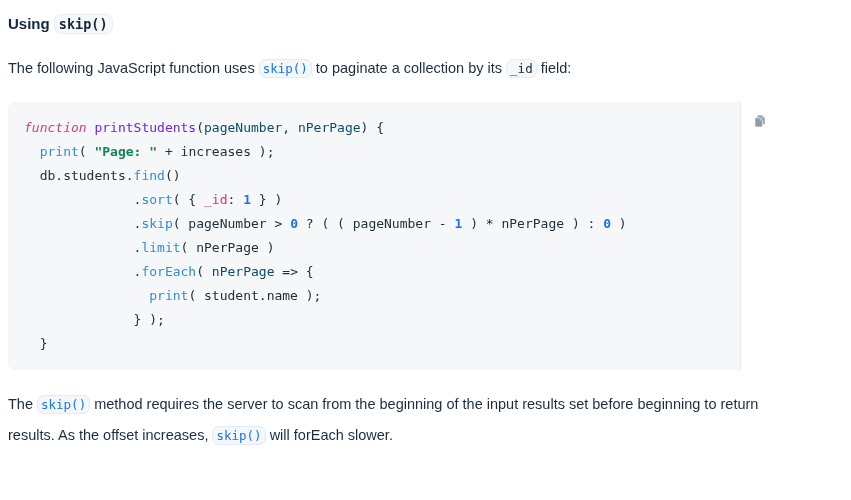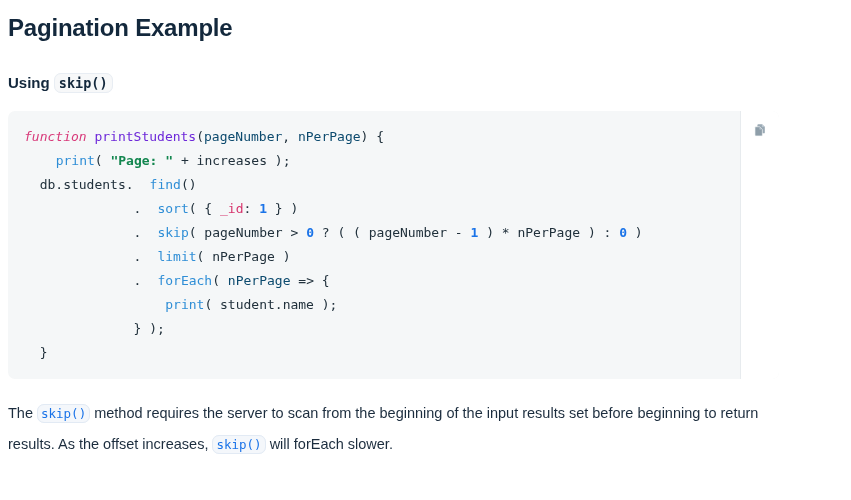--- a/index.html
+++ b/index.html
@@ -111,35 +111,37 @@
     padding: 0;
   }
 
   
   .tok-kw      { color: #d83a7a; font-style: italic; }
   .tok-fn      { color: #6d28d9; }
   .tok-param   { color: #0c4a6e; }
   .tok-str     { color: #12864f; font-weight: bold; }
   .tok-num     { color: #1a73e8; font-weight: bold; }
   .tok-prop    { color: #d6336c; }
-  .tok-method  { color: #2f8ed6; margin-left: 16px; }
+  .tok-method  { color: #2f8ed6; }
   .tok-plain   { color: #21313c; }
 </style>
 </head>
 <body>
 
 <div class="page">
 
-  <h1 class="page-title">Pagination Example</h1>
 
   <h2 class="section-heading">
     <span>Using</span>
     <code class="inline">skip()</code>
   </h2>
 
+  <p class="body-text intro-text">
+    <span>The following JavaScript function uses </span><code class="inline link">skip()</code><span> to paginate a collection by its </span><code class="inline">_id</code><span> field:</span>
+  </p>
 
   <div class="code-block">
     <div class="code-scroll">
       <pre class="code"><span class="tok-kw">function</span><span class="tok-plain"> </span><span class="tok-fn">printStudents</span><span class="tok-plain">(</span><span class="tok-param">pageNumber</span><span class="tok-plain">, </span><span class="tok-param">nPerPage</span><span class="tok-plain">) {</span>
 <span class="tok-plain">  </span><span class="tok-method">print</span><span class="tok-plain">( </span><span class="tok-str">"Page: "</span><span class="tok-plain"> + increases );</span>
 <span class="tok-plain">  db.students.</span><span class="tok-method">find</span><span class="tok-plain">()</span>
 <span class="tok-plain">              .</span><span class="tok-method">sort</span><span class="tok-plain">( { </span><span class="tok-prop">_id</span><span class="tok-plain">: </span><span class="tok-num">1</span><span class="tok-plain"> } )</span>
 <span class="tok-plain">              .</span><span class="tok-method">skip</span><span class="tok-plain">( pageNumber &gt; </span><span class="tok-num">0</span><span class="tok-plain"> ? ( ( pageNumber - </span><span class="tok-num">1</span><span class="tok-plain"> ) * nPerPage ) : </span><span class="tok-num">0</span><span class="tok-plain"> )</span>
 <span class="tok-plain">              .</span><span class="tok-method">limit</span><span class="tok-plain">( nPerPage )</span>
 <span class="tok-plain">              .</span><span class="tok-method">forEach</span><span class="tok-plain">( </span><span class="tok-param">nPerPage</span><span class="tok-plain"> =&gt; {</span>

